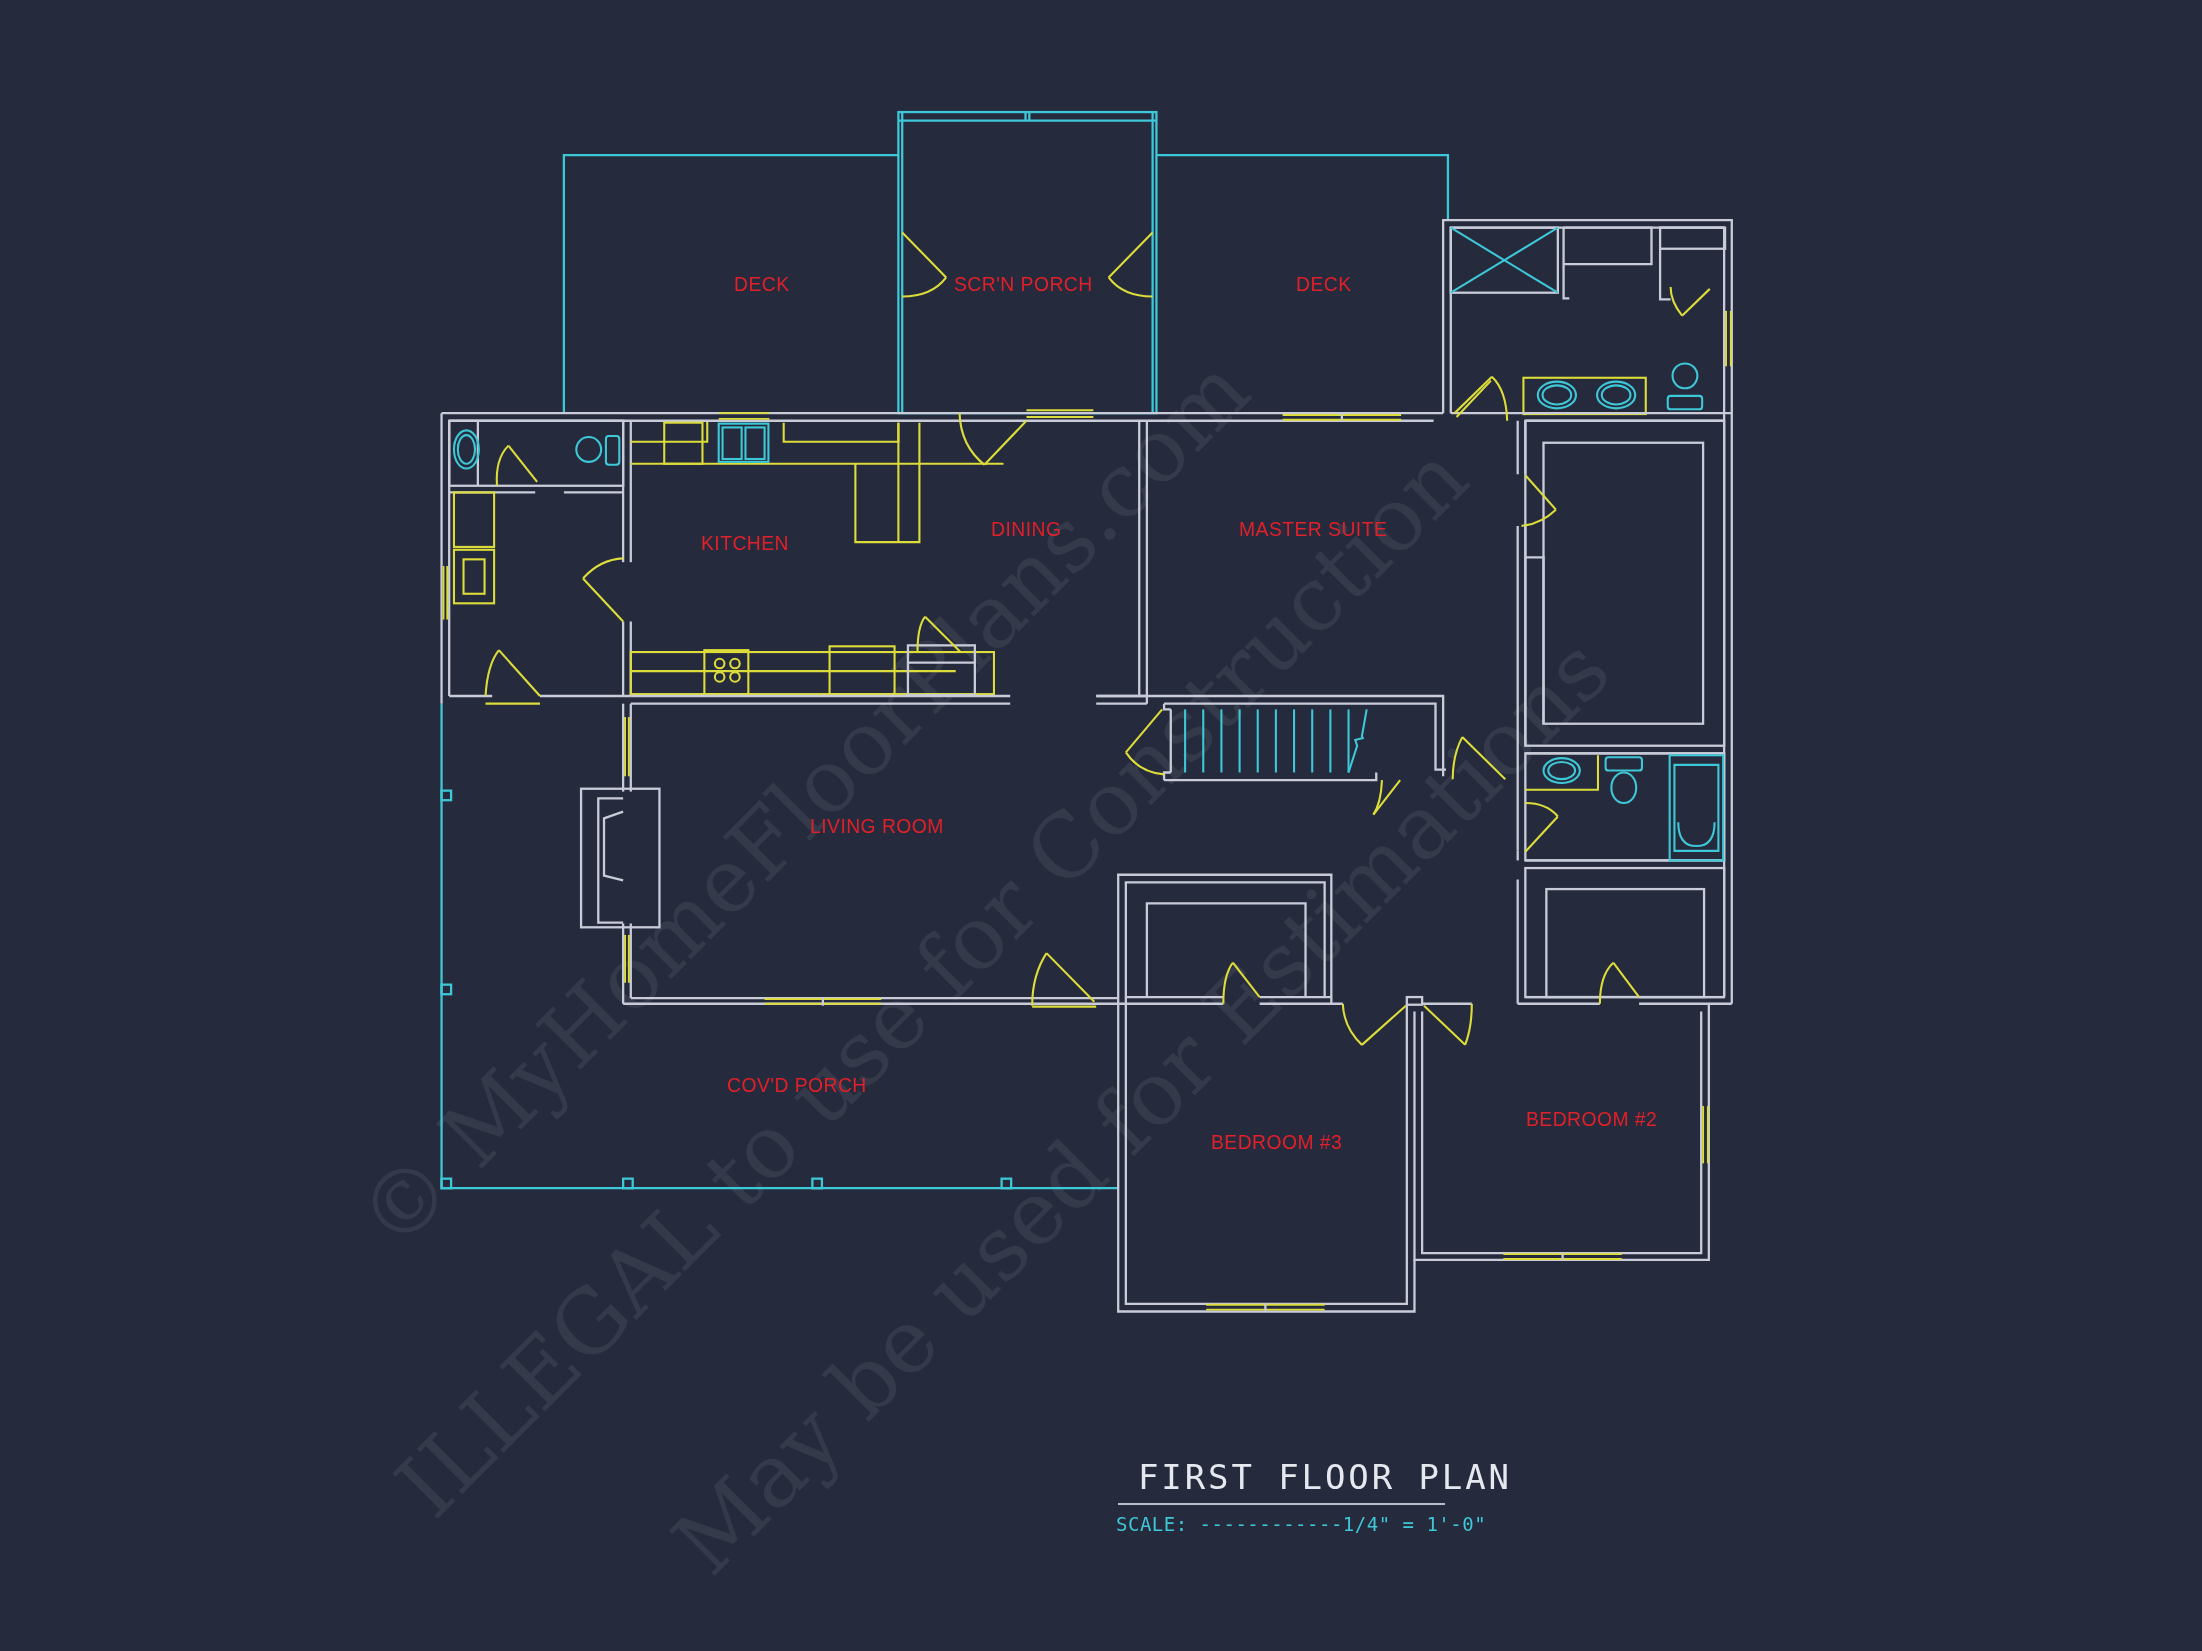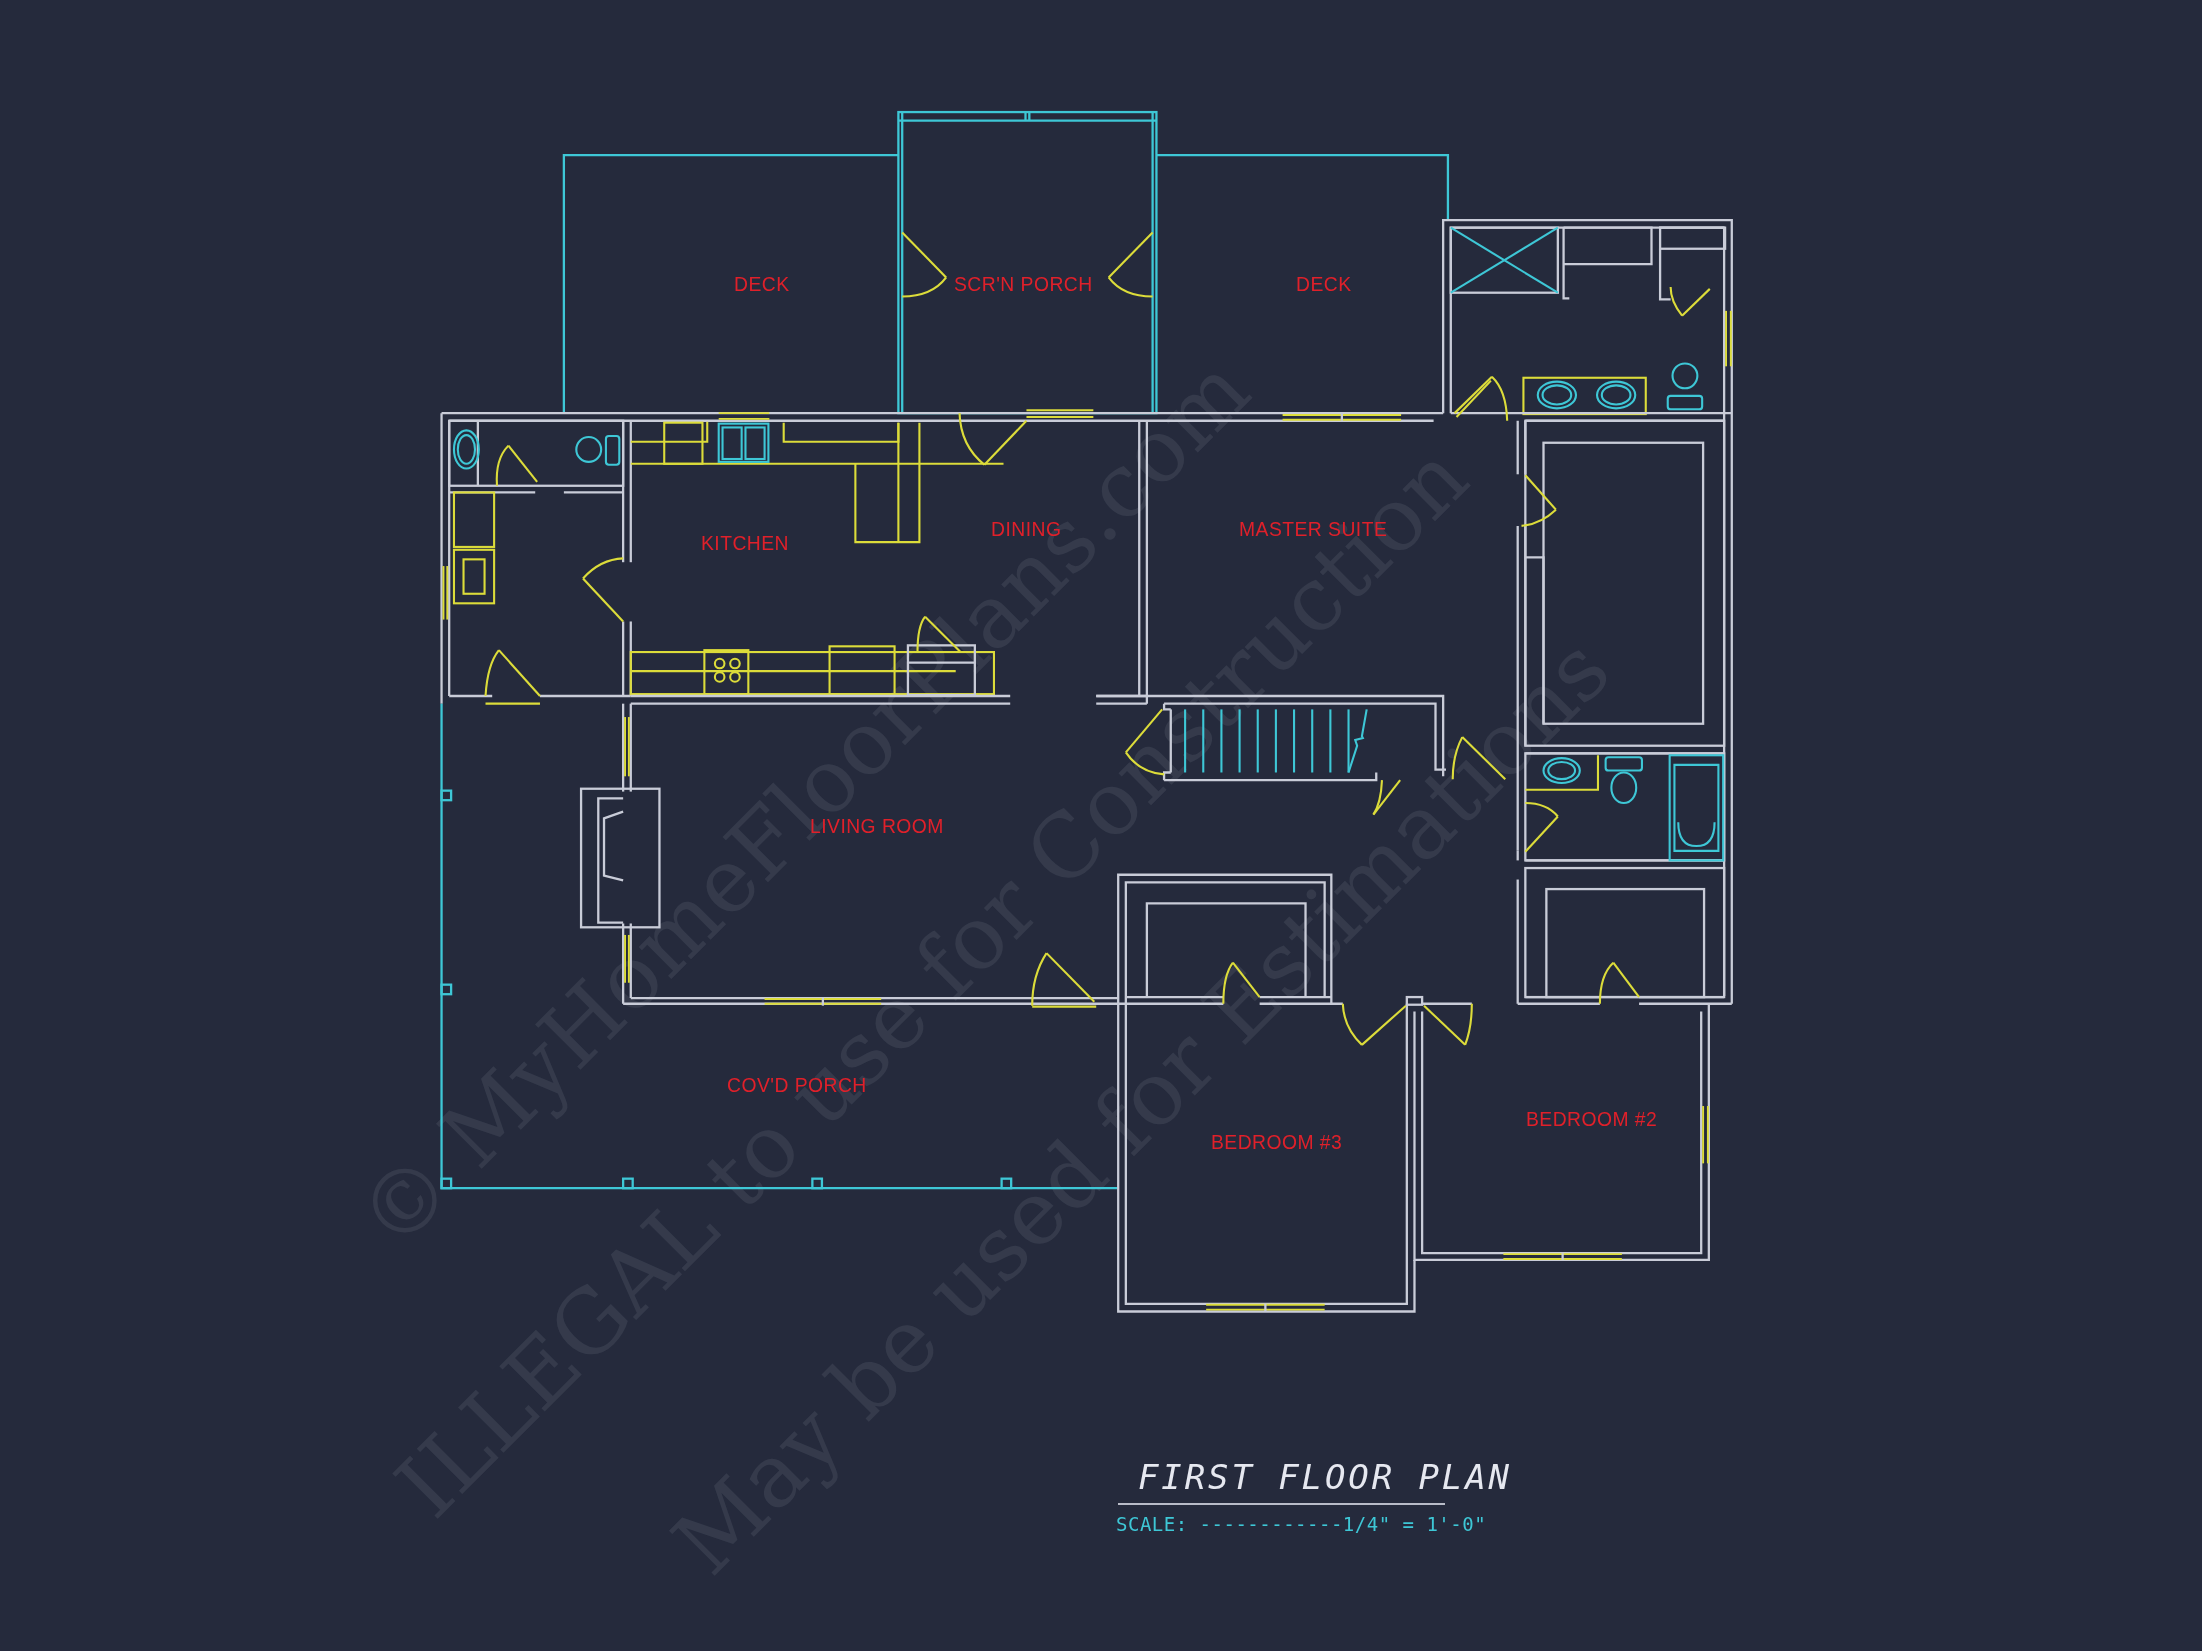--- a/index.html
+++ b/index.html
@@ -4,21 +4,21 @@
 <style>
   html, body { margin:0; padding:0; background:#252a3c; }
   body { width:2202px; height:1652px; position:relative; overflow:hidden; font-family:"DejaVu Sans", sans-serif; }
   #canvas { position:absolute; left:0; top:0; width:2202px; height:1652px; }
   .wall { stroke:#c9ccd8; stroke-width:2.4; fill:none; }
   .ext { stroke:#3ec7d6; stroke-width:2.4; fill:none; }
   .fix { stroke:#3ec7d6; stroke-width:2.2; fill:none; }
   .yel { stroke:#dcdc3a; stroke-width:2.2; fill:none; }
   .win { stroke:#dcdc3a; stroke-width:2; fill:none; }
   .room-label { position:absolute; color:#e0202a; font-family:"Liberation Sans", sans-serif; font-size:21px; letter-spacing:0.5px; white-space:nowrap; transform:scaleX(0.92); transform-origin:left center; }
-  .title { position:absolute; left:1138px; top:1457px; color:#e6e8f0; font-family:"DejaVu Sans Mono", monospace; font-size:34px; letter-spacing:2.9px; white-space:nowrap;font-style:italic; }
+  .title { position:absolute; left:1138px; top:1457px; color:#e6e8f0; font-family:"DejaVu Sans Mono", monospace; font-size:34px; letter-spacing:2.9px; white-space:nowrap; }
   .title-rule { position:absolute; left:1118px; top:1503px; width:327px; height:1.9px; background:#b9bcc8; }
   .scale { position:absolute; left:1116px; top:1513px; color:#3ec7d6; font-family:"DejaVu Sans Mono", monospace; font-size:19px; white-space:nowrap; letter-spacing:0.5px; }
   .wm { position:absolute; color:rgba(200,205,220,0.10); font-family:"DejaVu Serif", serif; white-space:nowrap; transform-origin:left bottom; pointer-events:none; }
 </style>
 </head>
 <body>
 
 <div id="plan">
 
   <div class="wm" style="left:411px; top:1166px; font-size:88px; transform:rotate(-45deg);">© MyHomeFloorPlans.com</div>

